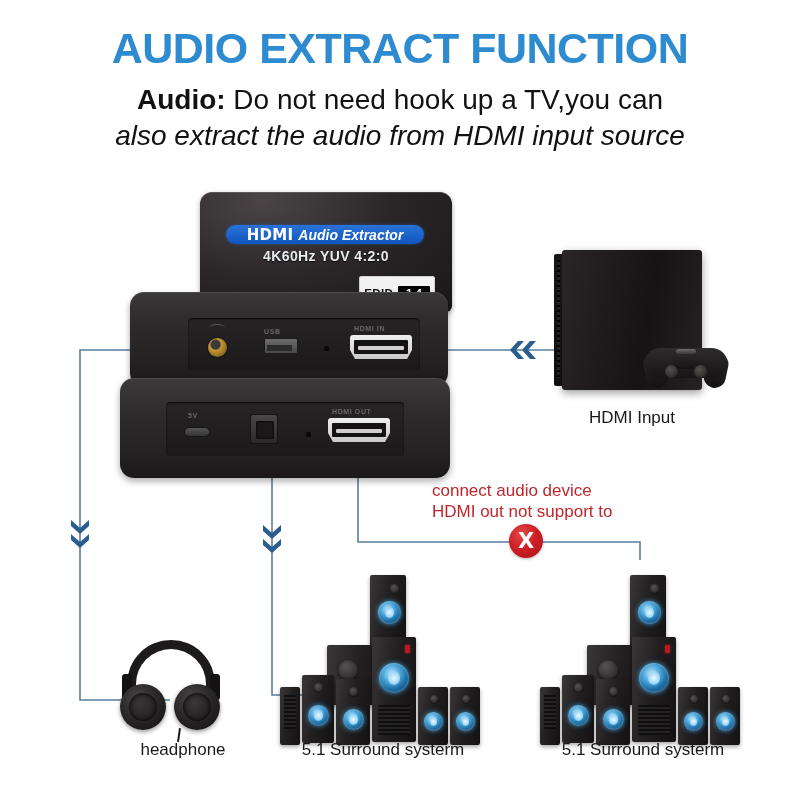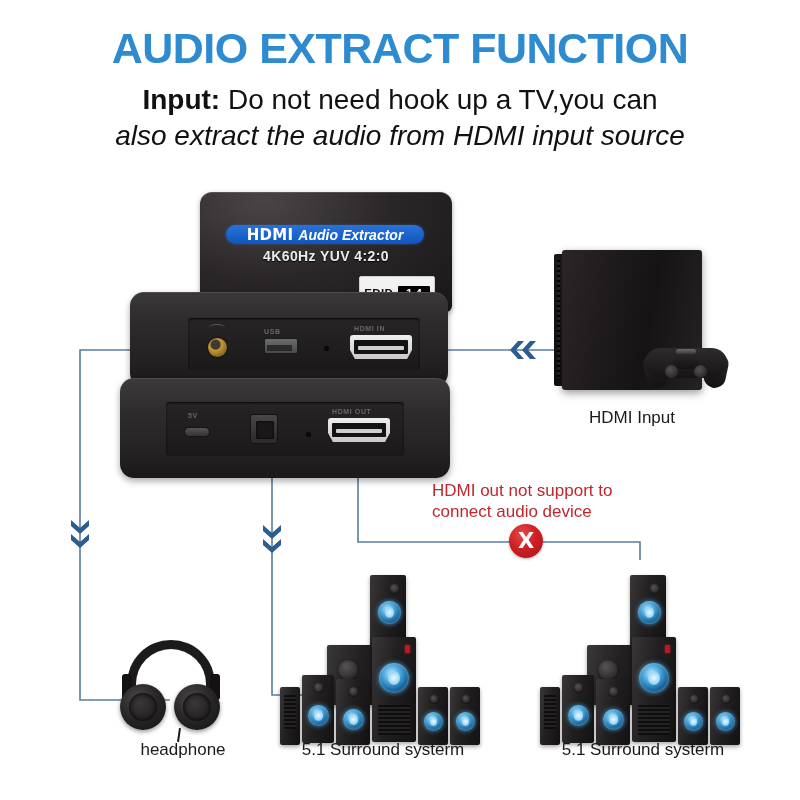--- a/index.html
+++ b/index.html
@@ -278,21 +278,21 @@
   .cap-s1   { left:268px; top:740px; width:230px; }
   .cap-s2   { left:528px; top:740px; width:230px; }
 </style>
 </head>
 <body>
 
 <div id="stage">
 
   <div class="title">AUDIO EXTRACT FUNCTION</div>
   <div class="note">
-    <span><b>Input:</b><span> Do not need hook up a TV,you can</span></span>
+    <span><b>Audio:</b><span> Do not need hook up a TV,you can</span></span>
     <span class="l2">also extract the audio from HDMI input source</span>
   </div>
 
   <svg id="wires" viewBox="0 0 800 800">
 
     <line x1="400" y1="350" x2="560" y2="350" stroke="#5A7E9E" stroke-width="1.6"></line>
     <g fill="#2B5E8E">
       <polygon points="524,341 516,350 524,359 518,359 510,350 518,341"></polygon>
       <polygon points="536,341 528,350 536,359 530,359 522,350 530,341"></polygon>
     </g>
@@ -449,18 +449,18 @@
       <div class="drv" style="left:6px; top:25px; width:19px; height:19px;"></div>
     </div>
     <div class="sp" style="left:178px; top:112px; width:30px; height:58px;">
       <div class="tw" style="left:11px; top:7px; width:10px; height:10px;"></div>
       <div class="drv" style="left:6px; top:25px; width:19px; height:19px;"></div>
     </div>
   </div>
   <div class="cap cap-s2">5.1 Surround systerm</div>
 
   <div class="warn">
+    <div>connect audio device</div>
     <div>HDMI out not support to</div>
-    <div>connect audio device</div>
   </div>
   <div class="x-badge">X</div>
 
 </div>
 
 </body></html>

